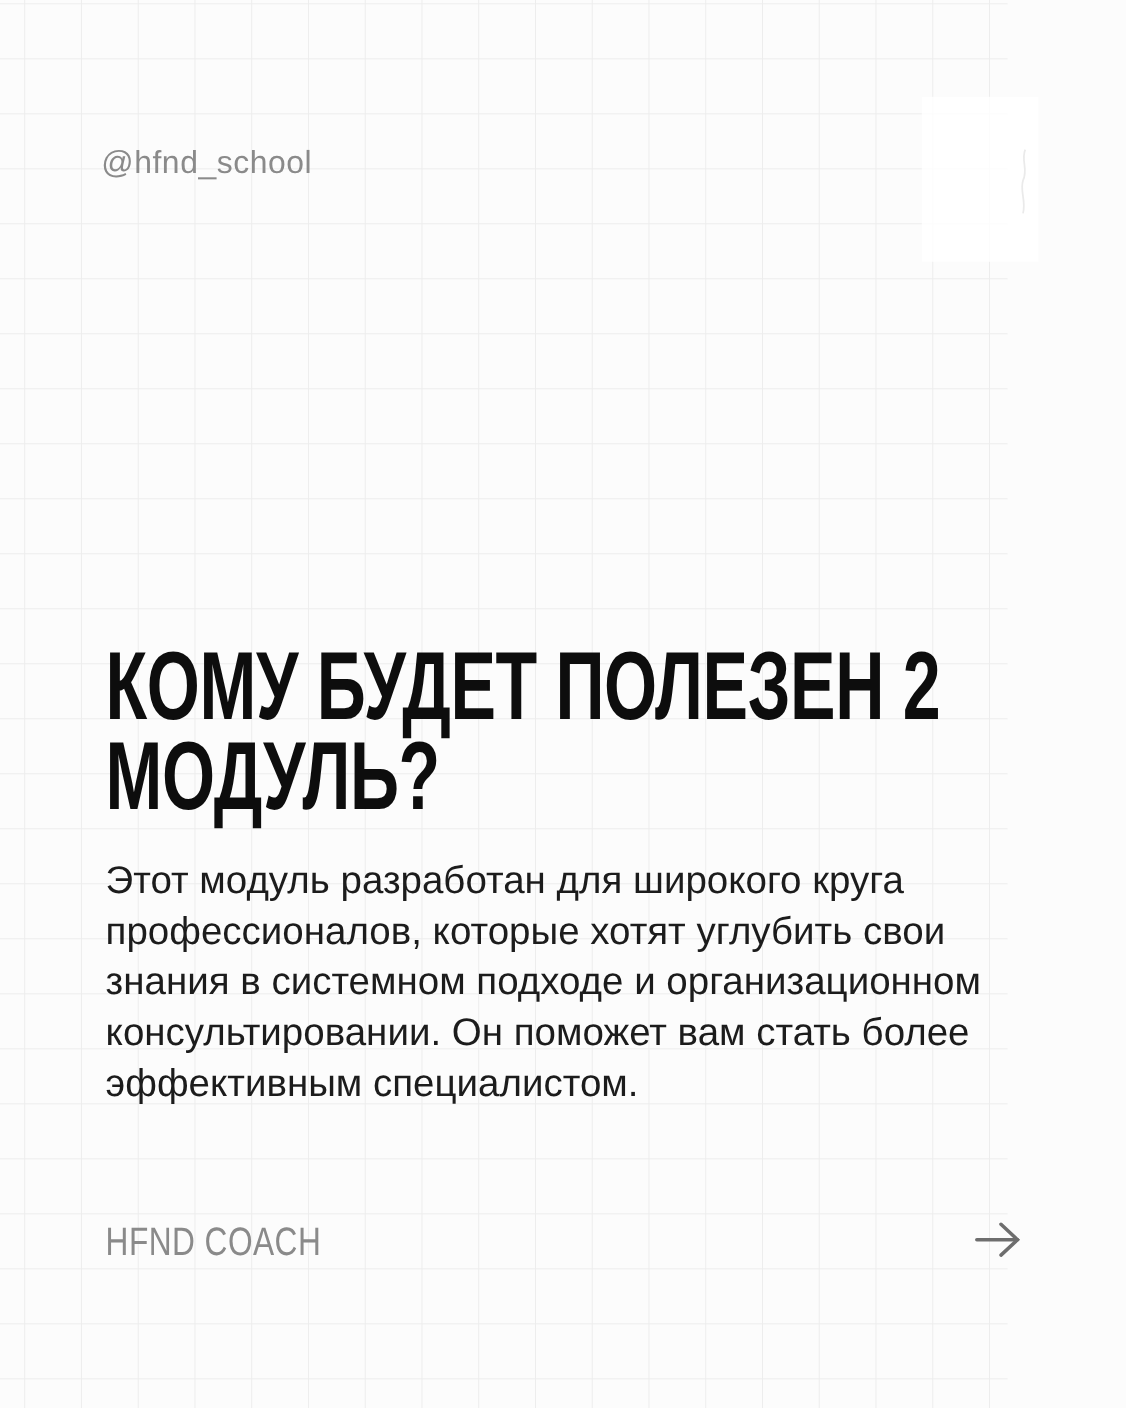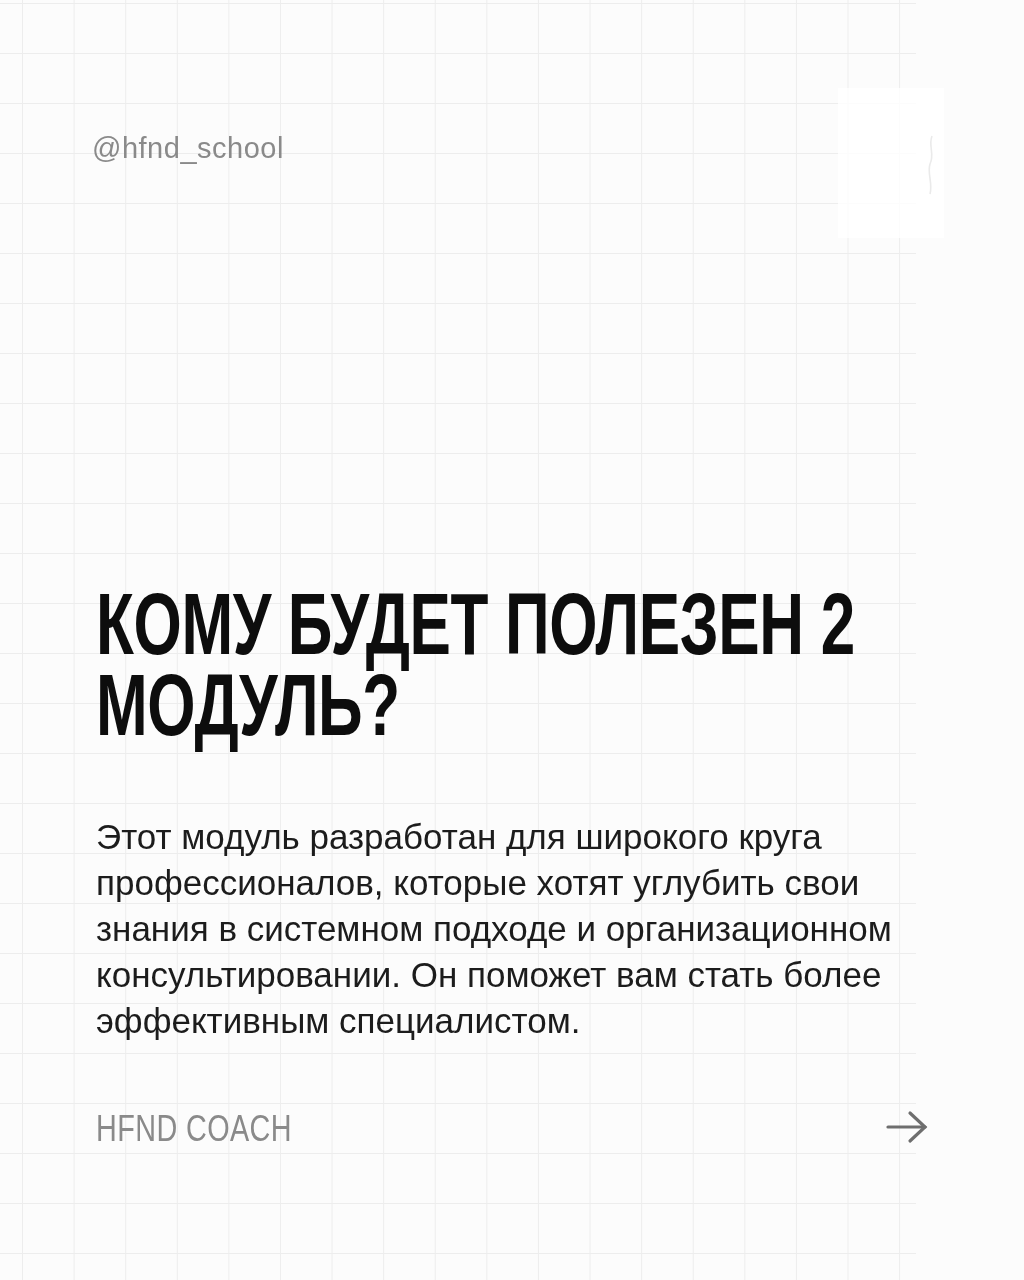--- a/index.html
+++ b/index.html
@@ -69,21 +69,20 @@
   }
   .paragraph{
     position:absolute;
     left:96px;
     top:778px;
     width:900px;
     font-size:35px;
     line-height:46px;
     color:var(--body-text);
     white-space:pre-line;
-    margin-top:36px;
   }
   .footer-brand{
     position:absolute;
     left:96px;
     top:1108px;
     font-size:36px;
     letter-spacing:0.5px;
     color:var(--muted-text);
     white-space:nowrap;
     transform:scaleX(0.8);

